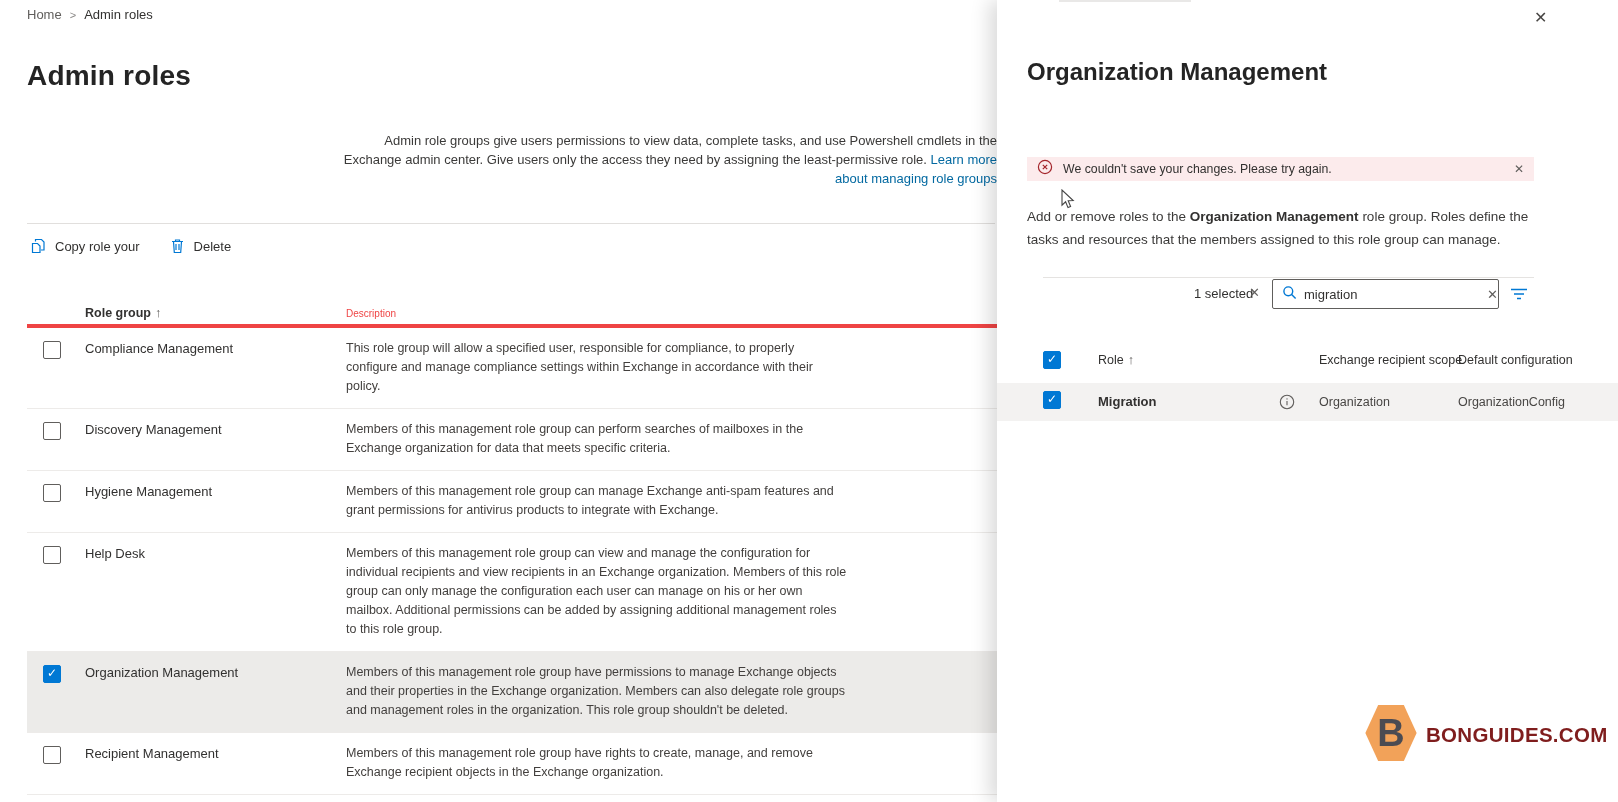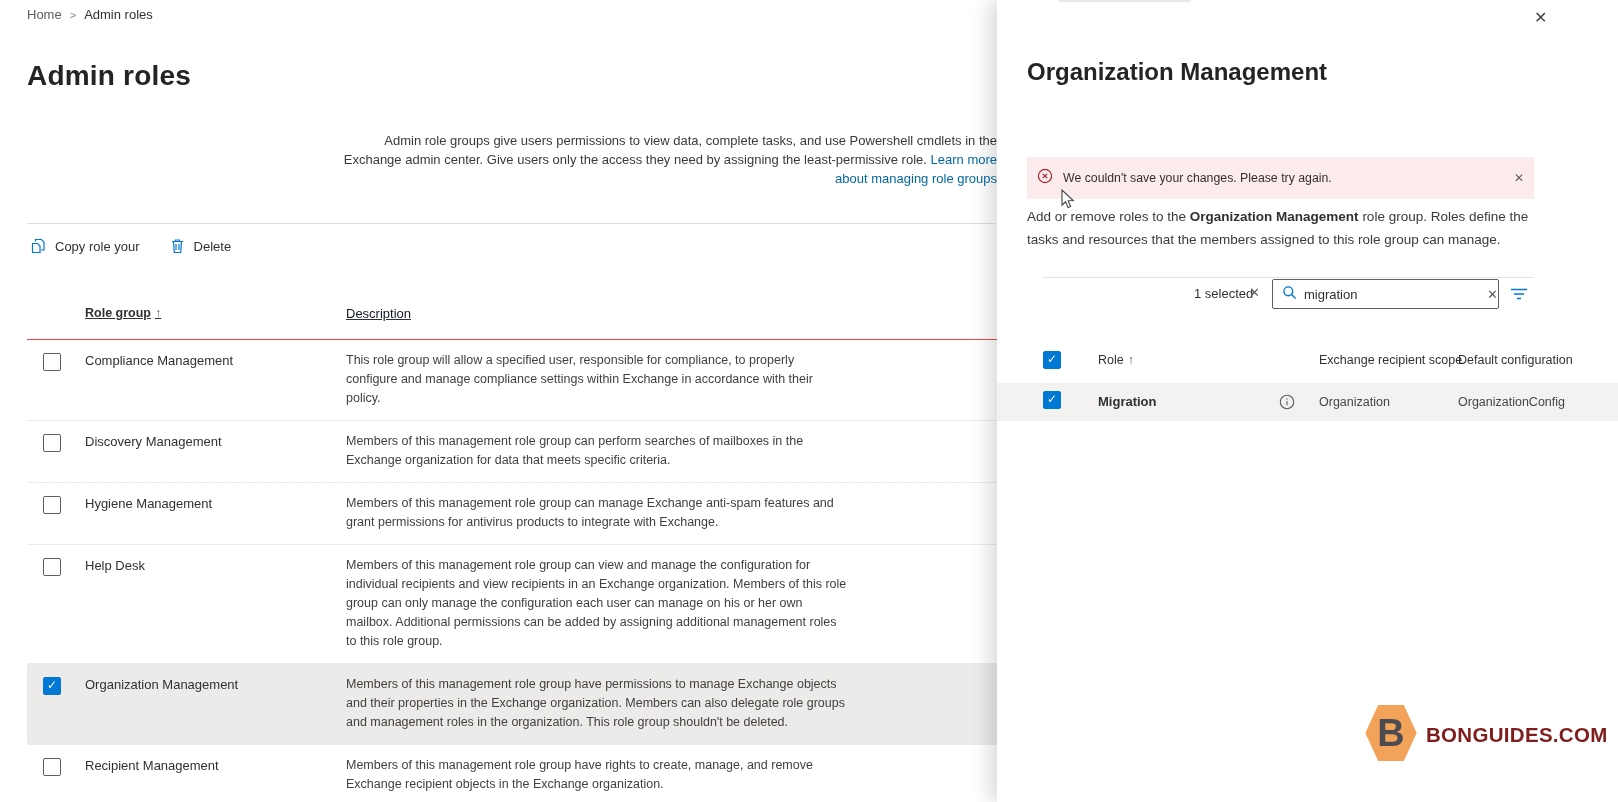--- a/index.html
+++ b/index.html
@@ -15,45 +15,45 @@
   .intro { margin:39px 0 0 27px; font-size:13px; line-height:19px; color:#3b3a39;text-align:right; }
   .intro a { color:#0369a1; text-decoration:none; cursor:pointer; }
   .divider-top { margin:35px 0 0 27px; width:968px; border-top:1px solid #e1dfdd; }
   .toolbar { margin:14px 0 0 30px; display:flex; align-items:center; gap:30px; }
   .tool-btn { display:flex; align-items:center; gap:9px; font-size:13px; color:#323130; cursor:pointer; }
   .tool-btn svg { display:block; }
 
   .table { margin:44px 0 0 27px; width:970px; }
   .trow { display:grid; grid-template-columns:16px 18px 24px 261px 1fr; align-items:flex-start;
           border-bottom:1px solid #edebe9; padding:11px 0 12px 0; }
-  .trow.header { border-bottom:1px solid #ef4444; padding:6px 0 16px 0;text-decoration:underline; }
+  .trow.header { border-bottom:4px solid #ef4444; padding:6px 0 1px 0; }
   .trow .cell-name { grid-column:4; font-size:13px; font-weight:400; color:#323130; padding-top:2px; }
   .trow .cell-desc { grid-column:5; font-size:12.5px; line-height:19px; color:#423f3d; padding-right:150px; }
   .trow.header .cell-name { font-weight:600; font-size:12.5px; }
-  .trow.header .cell-desc { font-weight:400; font-size:13px; color:#0f172a; }
+  .trow.header .cell-desc { font-weight:400; font-size:10px; color:#ef4444; }
   .trow.selected { background:#ecebe9; }
   .sort-arrow { font-weight:400; color:#605e5c; margin-left:4px; }
 
   .cb { grid-column:2; width:18px; height:18px; border:1px solid #605e5c; border-radius:2px; background:#fff;
         display:flex; align-items:center; justify-content:center; cursor:pointer; margin-top:2px; }
   .cb.checked { background:#0078d4; border-color:#0078d4; color:#fff; font-size:12px; font-weight:700; }
   .cb .tick { transform:translateY(-1px); }
 
   
   .panel { position:absolute; left:997px; top:0; width:621px; height:802px; background:#fff;
            box-shadow:-8px 0 18px rgba(0,0,0,.14); }
   .panel-topline { position:absolute; left:62px; top:0; width:132px; height:2px; background:#e9e8e7; }
   .panel-close { position:absolute; left:537px; top:8px; font-size:16px; color:#484644; cursor:pointer; }
   .panel-title { position:absolute; left:30px; top:58px; font-size:24px; font-weight:700; color:#242424; }
   .tabs { position:absolute; left:30px; top:122px; display:flex; gap:28px; }
   .tab { font-size:14px; color:#424242; padding-bottom:11px; position:relative; cursor:pointer; }
   .tab.active { font-weight:600; color:#242424; }
   .tab.active::after { content:""; position:absolute; left:0; right:0; bottom:0; height:2.5px; background:#0078d4; border-radius:2px; }
 
-  .banner { position:absolute; left:30px; top:157px; width:507px; height:42px; background:#fcebec;
+  .banner { position:absolute; left:30px; top:157px; width:507px; height:24px; background:#fcebec;
             display:flex; align-items:center; padding:0 10px; gap:10px; }
   .banner-text { font-size:12.3px; color:#323130; flex:1; }
   .banner-dismiss { font-size:12px; color:#605e5c; cursor:pointer; }
 
   .panel-desc { position:absolute; left:30px; top:205px; width:530px; font-size:13.5px; line-height:23px; color:#3b3a39; }
   .panel-desc b { font-weight:700; color:#323130; }
 
   .panel-divider { position:absolute; left:46px; top:277px; width:491px; border-top:1px solid #e5e3e1; }
 
   .sel-label { position:absolute; left:197px; top:286px; font-size:13px; color:#323130; }

